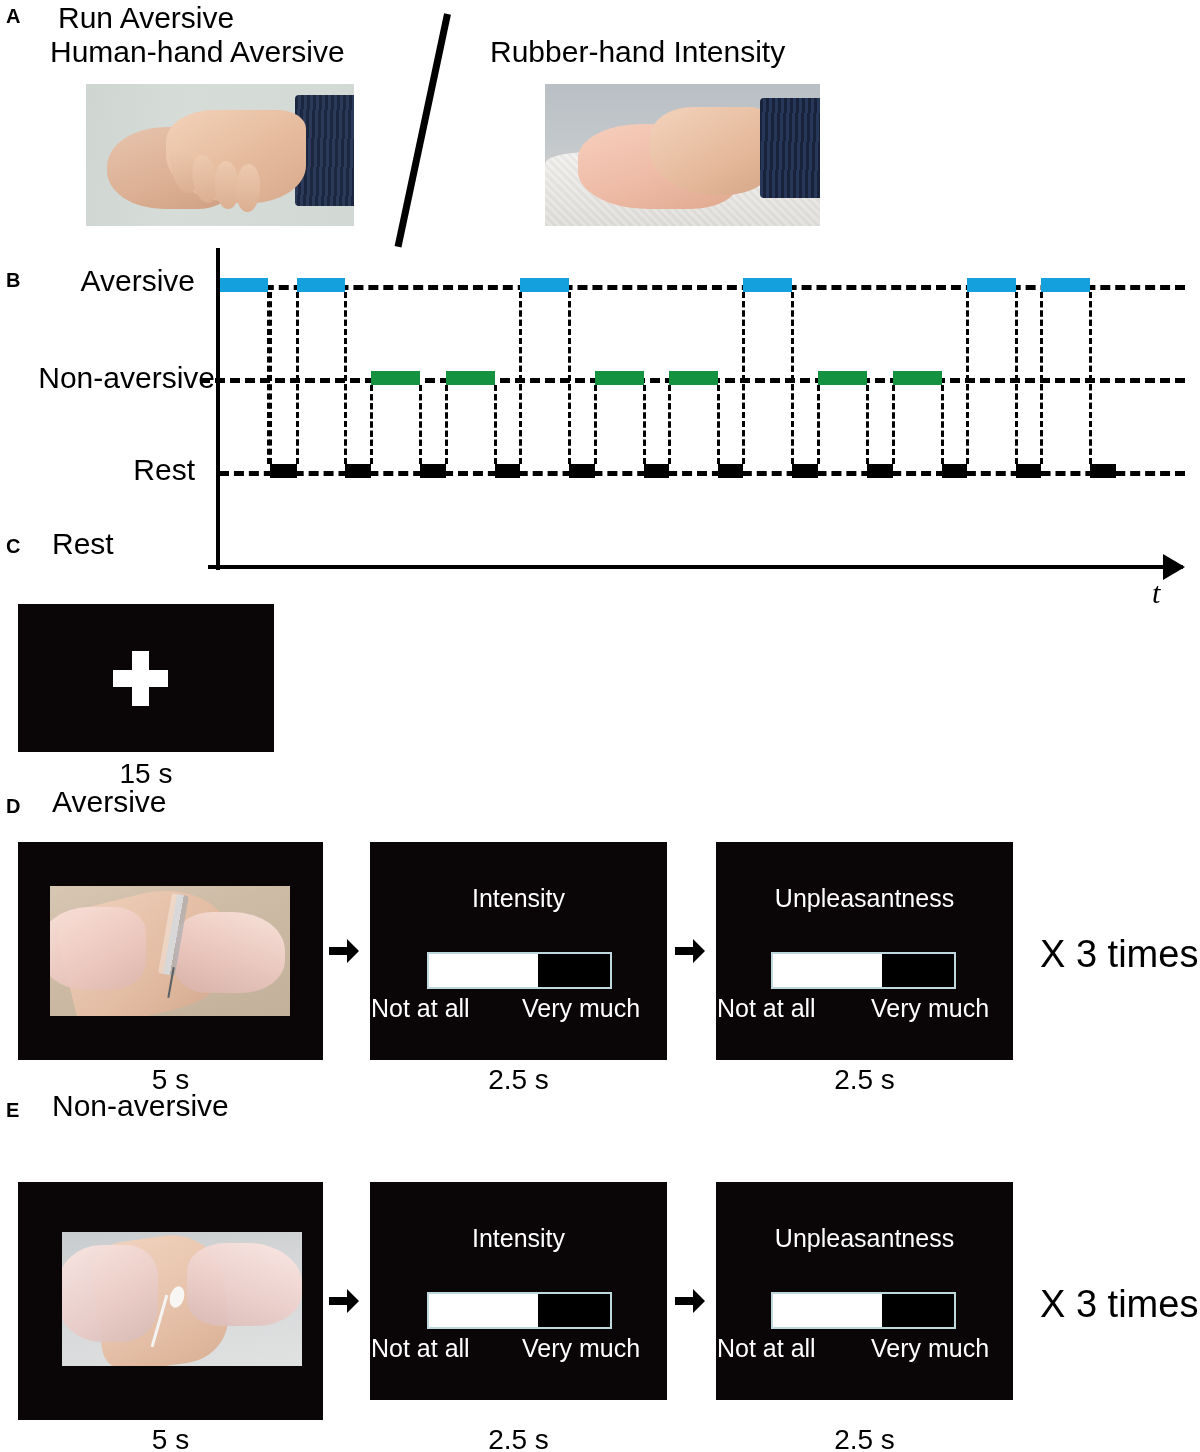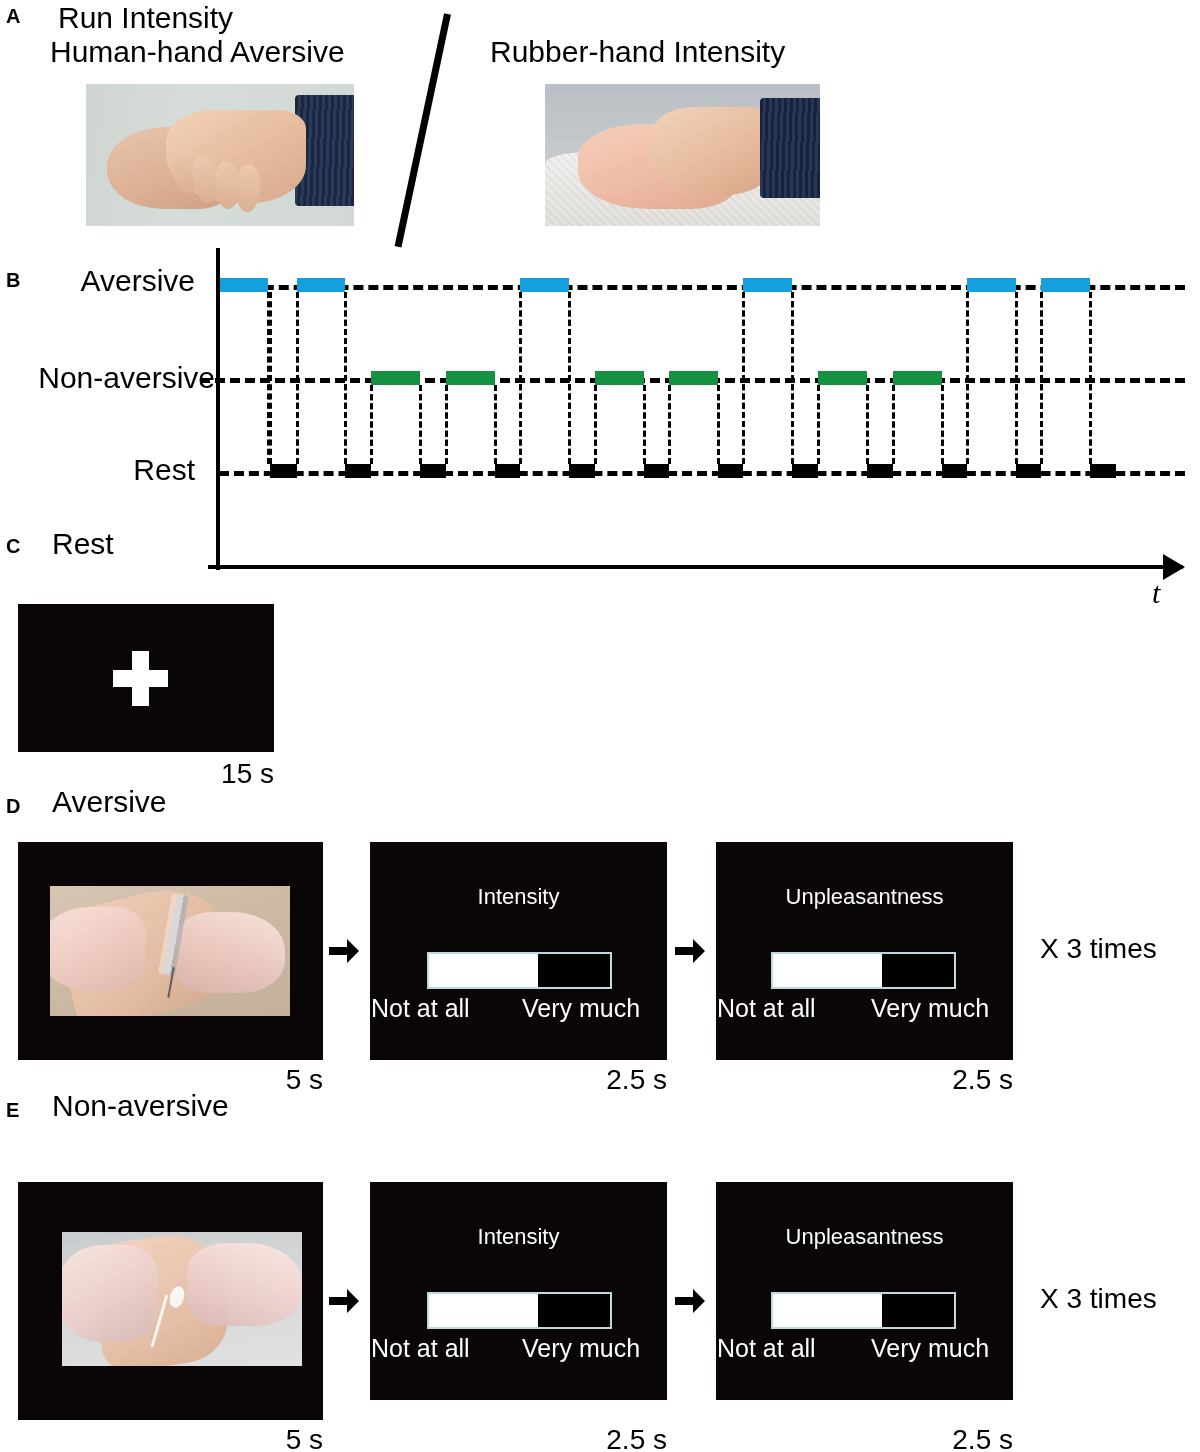--- a/index.html
+++ b/index.html
@@ -198,21 +198,21 @@
   .screen {
     position: absolute;
     background: #0a0506;
   }
   .screen-title {
     position: absolute;
     width: 100%;
     text-align: center;
     color: #ffffff;
     font-family: "Liberation Sans", sans-serif;
-    font-size: 22px;
+    font-size: 25px;
     white-space: nowrap;
   }
   .fixcross-h {
     position: absolute;
     background: #ffffff;
   }
   .fixcross-v {
     position: absolute;
     background: #ffffff;
   }
@@ -230,44 +230,44 @@
   .scale-end {
     position: absolute;
     color: #ffffff;
     font-family: "Liberation Sans", sans-serif;
     font-size: 25px;
     white-space: nowrap;
   }
   .duration {
     position: absolute;
     width: 100%;
-    text-align: right;
+    text-align: center;
     font-family: "Liberation Sans", sans-serif;
     font-size: 28px;
     white-space: nowrap;
   }
   .flow-arrow {
     position: absolute;
     width: 34px; height: 34px;
   }
   .xtimes {
     position: absolute;
     font-family: "Liberation Sans", sans-serif;
-    font-size: 28px;
+    font-size: 38px;
     white-space: nowrap;
   }
 </style>
 </head>
 <body>
 
 <div class="abs" style="left:6px; top:6px;">
   <span class="panel-letter">A</span>
 </div>
 
-<div class="abs head-text" style="left:58px; top:2px;">Run Intensity</div>
+<div class="abs head-text" style="left:58px; top:2px;">Run Aversive</div>
 <div class="abs head-text" style="left:50px; top:36px;">Human-hand Aversive</div>
 <div class="abs head-text" style="left:490px; top:36px;">Rubber-hand Intensity</div>
 
 <div class="divider" style="left:444px; top:14px; width:7px; height:238px; transform:rotate(12deg); transform-origin: top center;"></div>
 
 <div class="photo photo-humanhand" style="left:86px; top:84px; width:268px; height:142px;">
   <div class="cuff"></div>
   <div class="palm"></div>
   <div class="top"></div>
   <div class="fngr" style="left:32%; top:44%; transform:rotate(-16deg);"></div>

